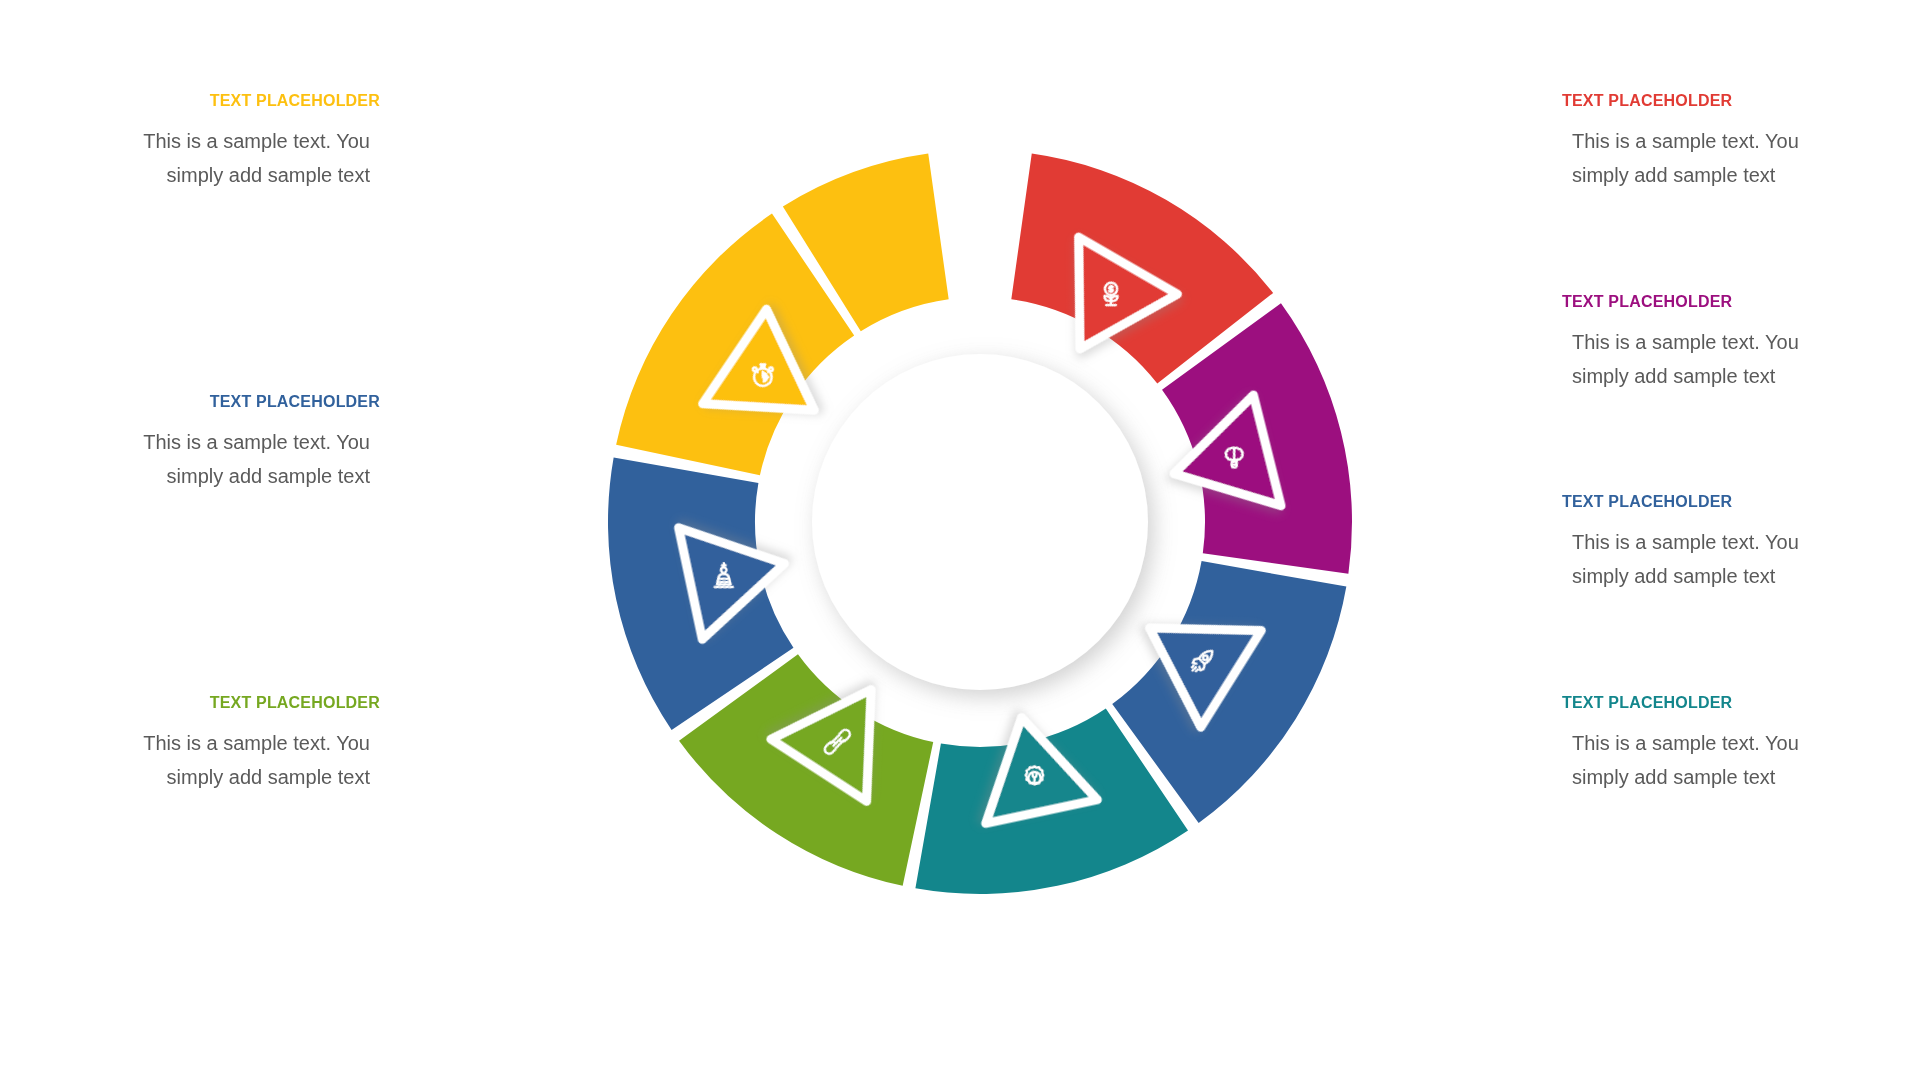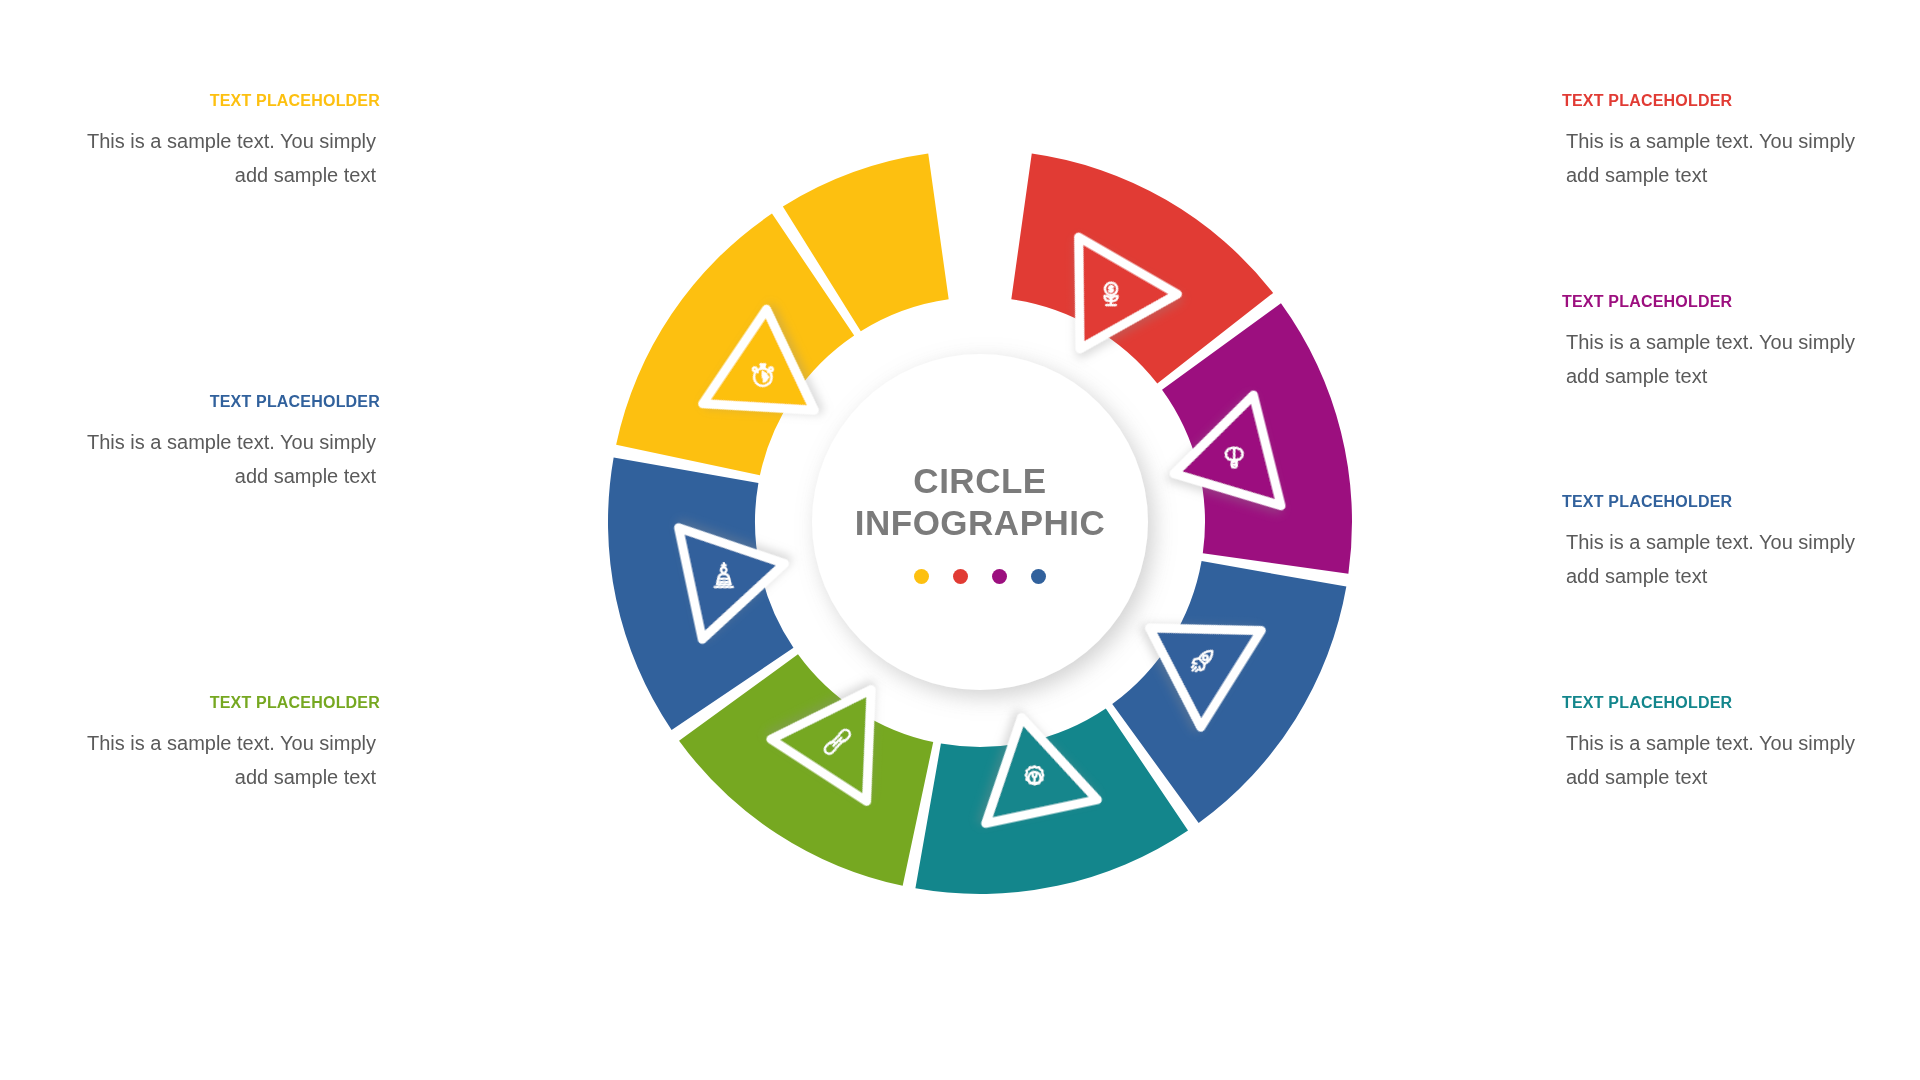--- a/index.html
+++ b/index.html
@@ -23,21 +23,21 @@
 
   .block h3{
     margin:0 0 14px 0;
     font-size:16px;
     font-weight:bold;
     letter-spacing:.2px;
     line-height:1.1;
     white-space:nowrap;
   }
   .block p{
-    margin:4px;
+    margin:10px;
     font-size:20px;
     line-height:1.72;
     color:#5a5a5a;
     font-weight:normal;
   }
 
   
   .wheel{
     position:absolute;
     left:530px;top:72px;
@@ -170,32 +170,20 @@
     <circle cx="17.7" cy="7.6" r="1.3" fill="none" stroke="#ffffff" stroke-width="1.6" stroke-linecap="round" stroke-linejoin="round"></circle>
     <path d="M7.3 8.6l1.1 1 M16.7 8.6l-1.1 1" fill="none" stroke="#ffffff" stroke-width="1.6" stroke-linecap="round" stroke-linejoin="round"></path>
             </g>
           </g>
         </g>
 
       <circle cx="450" cy="450" r="168" fill="#ffffff" filter="url(#innerShadow)"></circle>
     </svg>
   </div>
 
-  <div class="center-label">
-    <div class="center-title">
-      <span>CIRCLE</span><br>
-      <span>INFOGRAPHIC</span>
-    </div>
-    <div class="dots" id="center-dots">
-        <span class="dot" style="background: rgb(253, 192, 16);"></span>
-        <span class="dot" style="background: rgb(225, 59, 52);"></span>
-        <span class="dot" style="background: rgb(156, 15, 127);"></span>
-        <span class="dot" style="background: rgb(49, 97, 156);"></span>
-      </div>
-  </div>
 
   <div class="col col-left" id="col-left">
       <div class="block" style="top: 92px;">
         <h3 style="color: rgb(253, 192, 16);">TEXT PLACEHOLDER</h3>
         <p>This is a sample text. You simply add sample text</p>
       </div>
       <div class="block" style="top: 393px;">
         <h3 style="color: rgb(49, 97, 156);">TEXT PLACEHOLDER</h3>
         <p>This is a sample text. You simply add sample text</p>
       </div>

